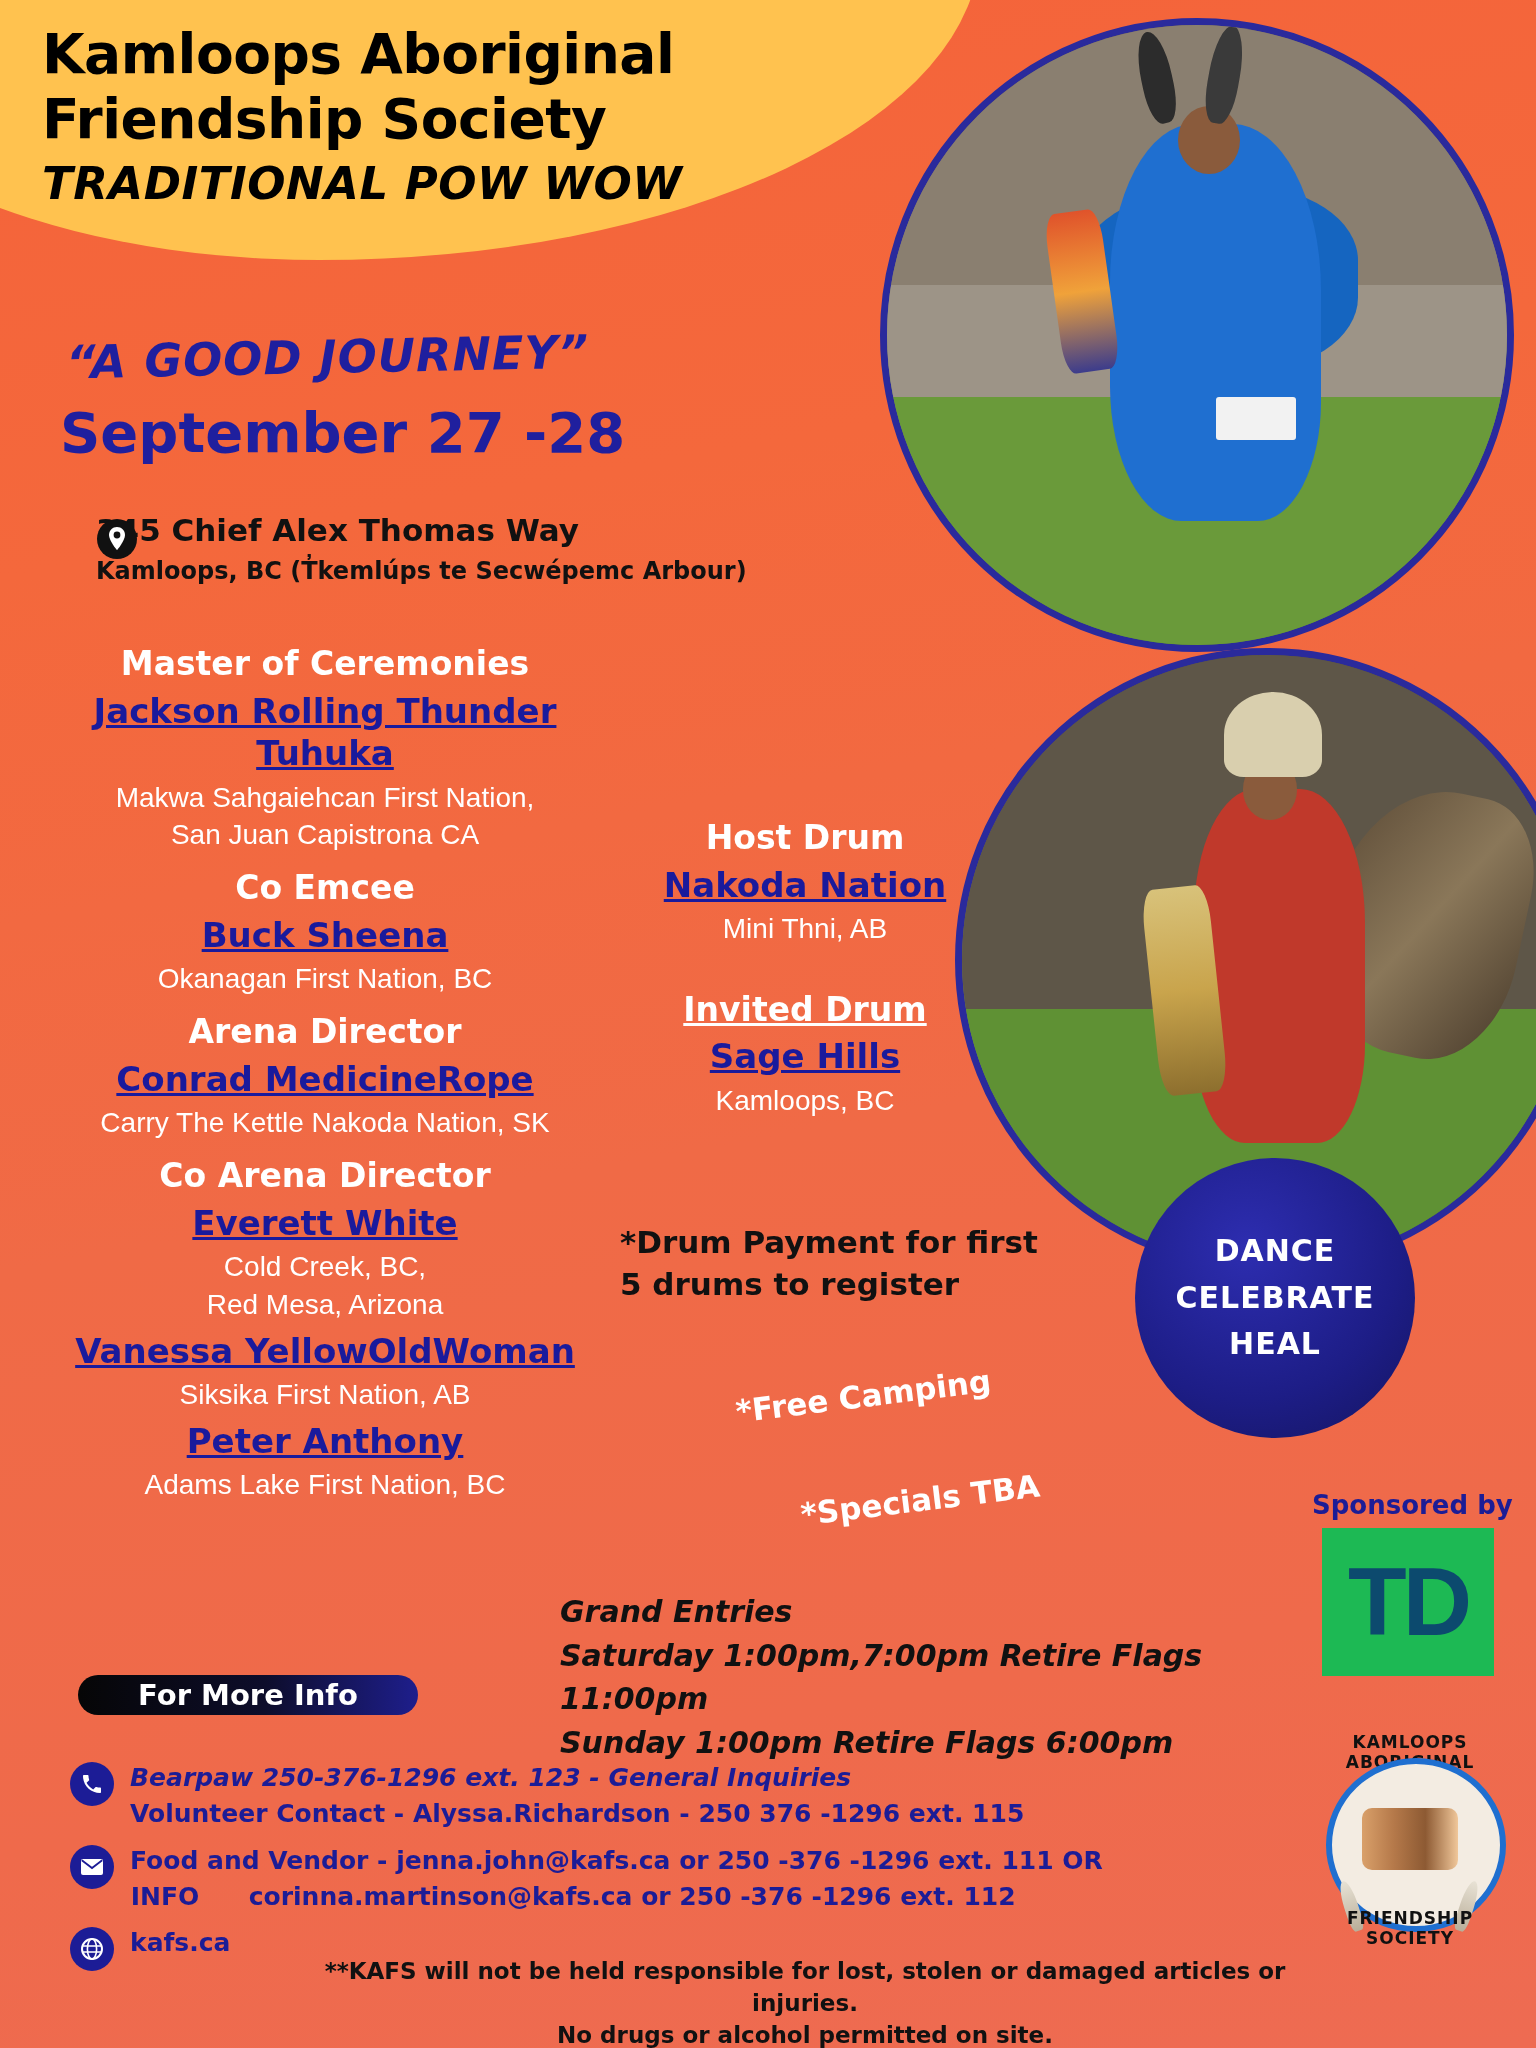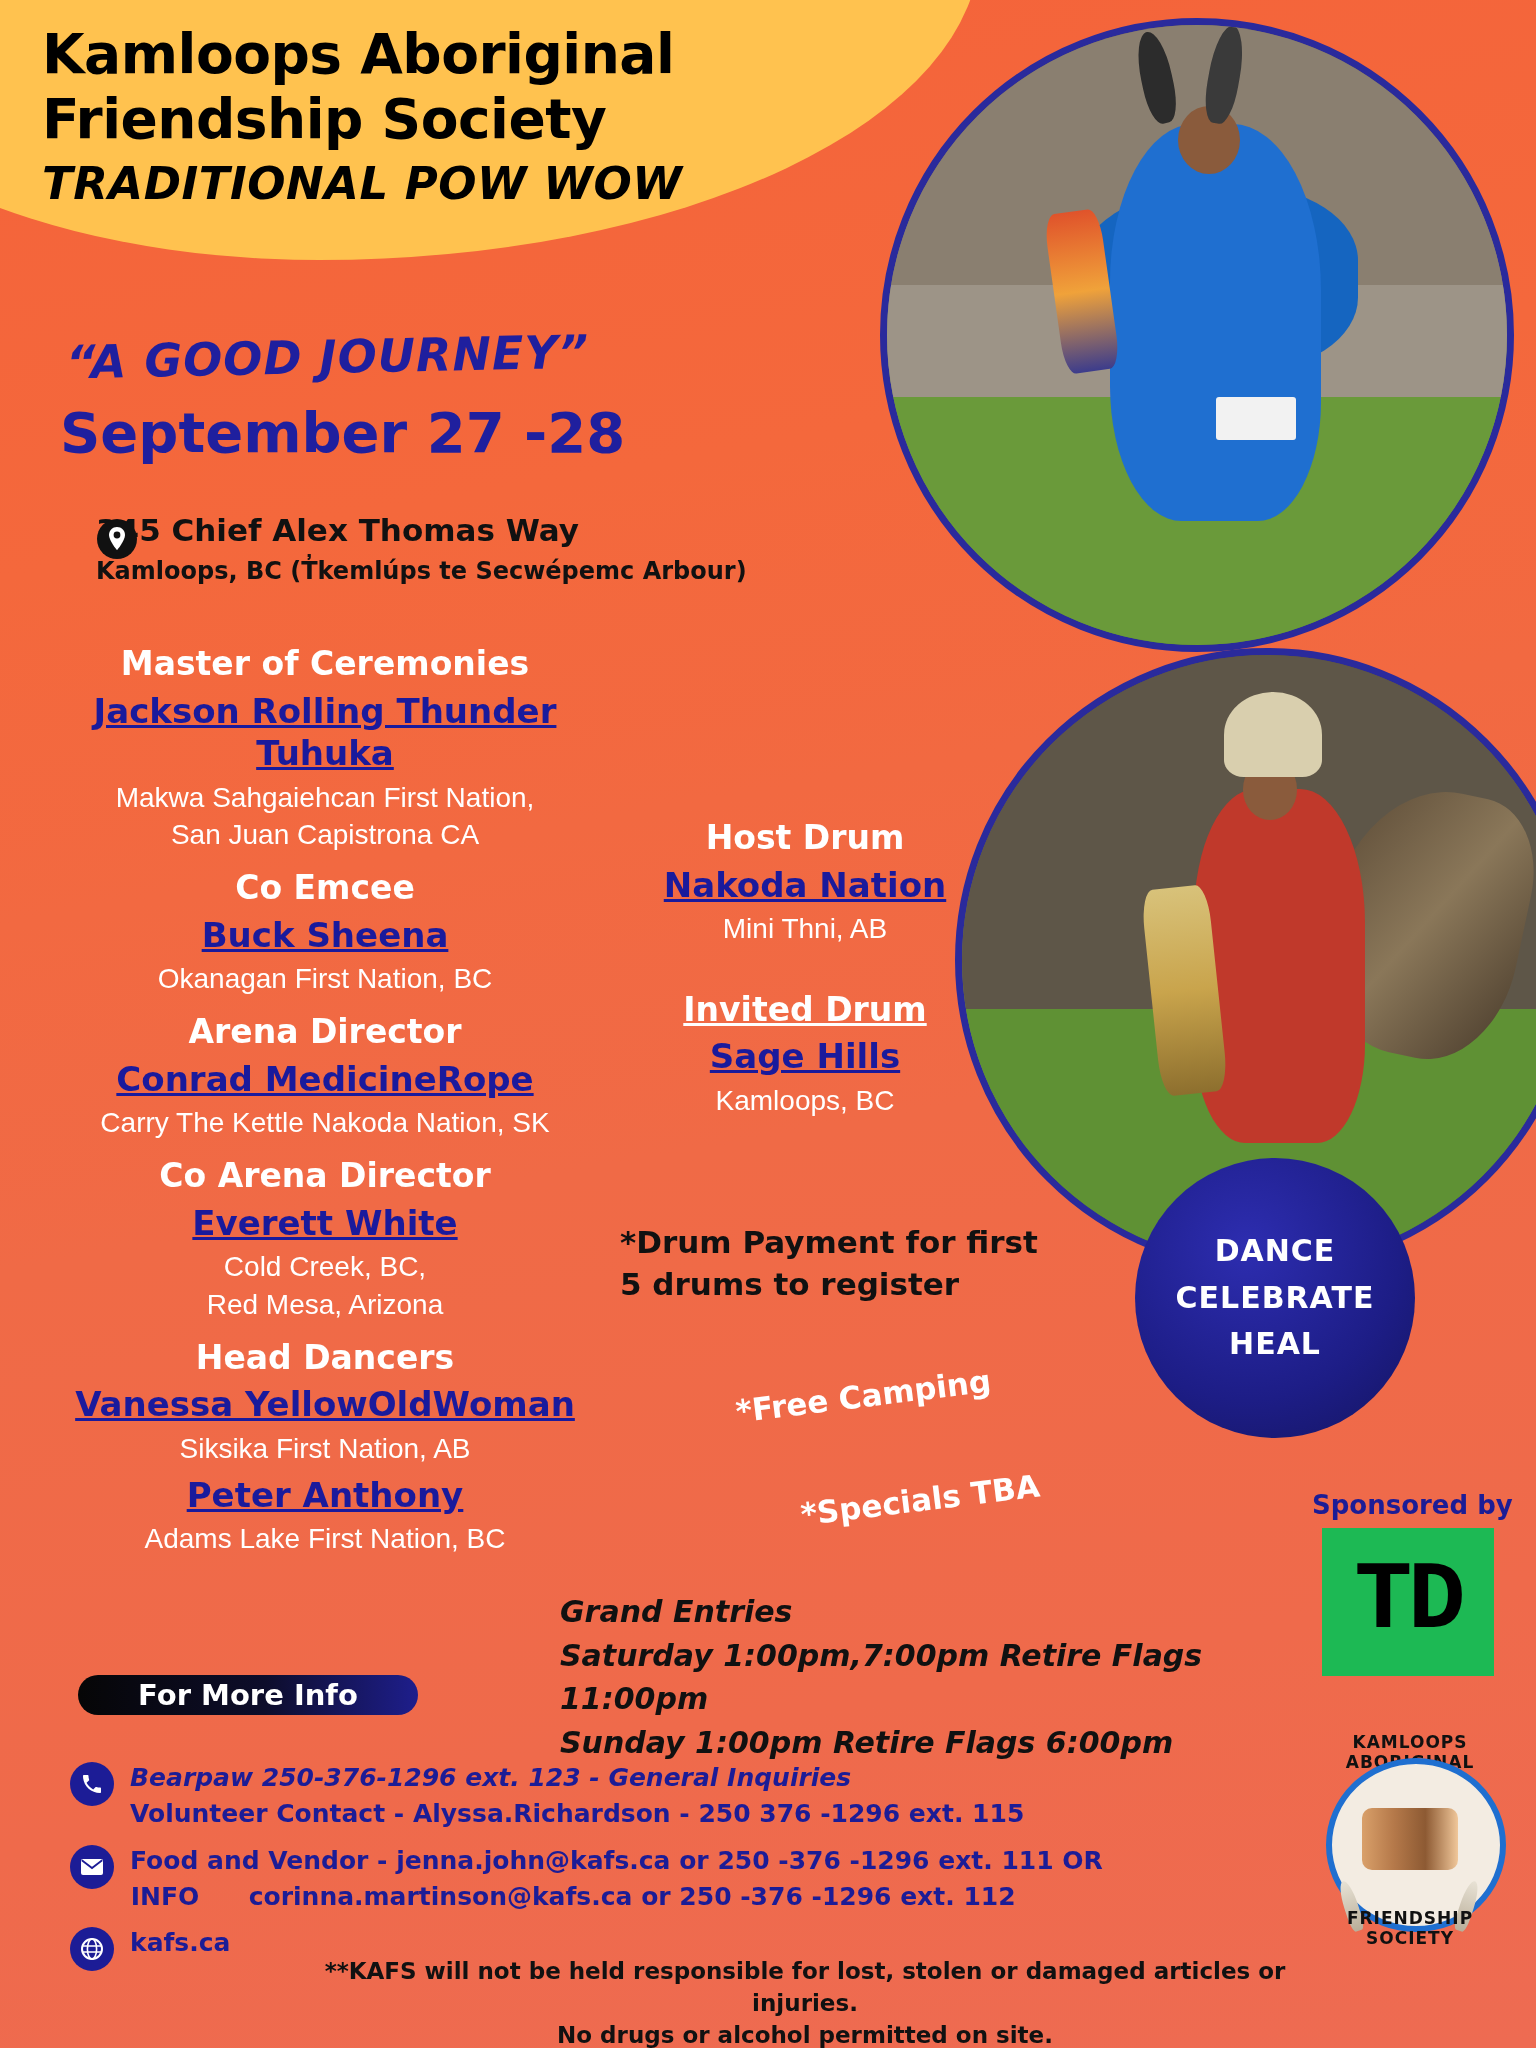--- a/index.html
+++ b/index.html
@@ -360,24 +360,24 @@
     top: 1528px;
     width: 172px;
     height: 148px;
     background: #1db954;
     z-index: 6;
     display: flex;
     align-items: center;
     justify-content: center;
   }
   .td-text {
-    font-family: Liberation Mono, monospace;
+    font-family: Liberation Sans, sans-serif;
     font-weight: bold;
     font-size: 96px;
-    color: #000000;
+    color: #0c4a6e;
     line-height: 1;
     letter-spacing: -4px;
   }
 
   
   .kafs-logo {
     position: absolute;
     left: 1300px;
     top: 1730px;
     width: 220px;
@@ -454,21 +454,20 @@
     <div class="nation">Okanagan First Nation, BC</div>
 
     <div class="role">Arena Director</div>
     <div class="person">Conrad MedicineRope</div>
     <div class="nation">Carry The Kettle Nakoda Nation, SK</div>
 
     <div class="role">Co Arena Director</div>
     <div class="person">Everett White </div>
     <div class="nation">Cold Creek, BC,<br>Red Mesa, Arizona</div>
 
-    <div class="role">Head Dancers</div>
     <div class="person">Vanessa YellowOldWoman</div>
     <div class="nation">Siksika First Nation, AB</div>
 
     <div class="person">Peter Anthony</div>
     <div class="nation">Adams Lake First Nation, BC</div>
   </div>
 
   <div class="drums">
     <div class="role">Host Drum</div>
     <div class="person">Nakoda Nation</div>

